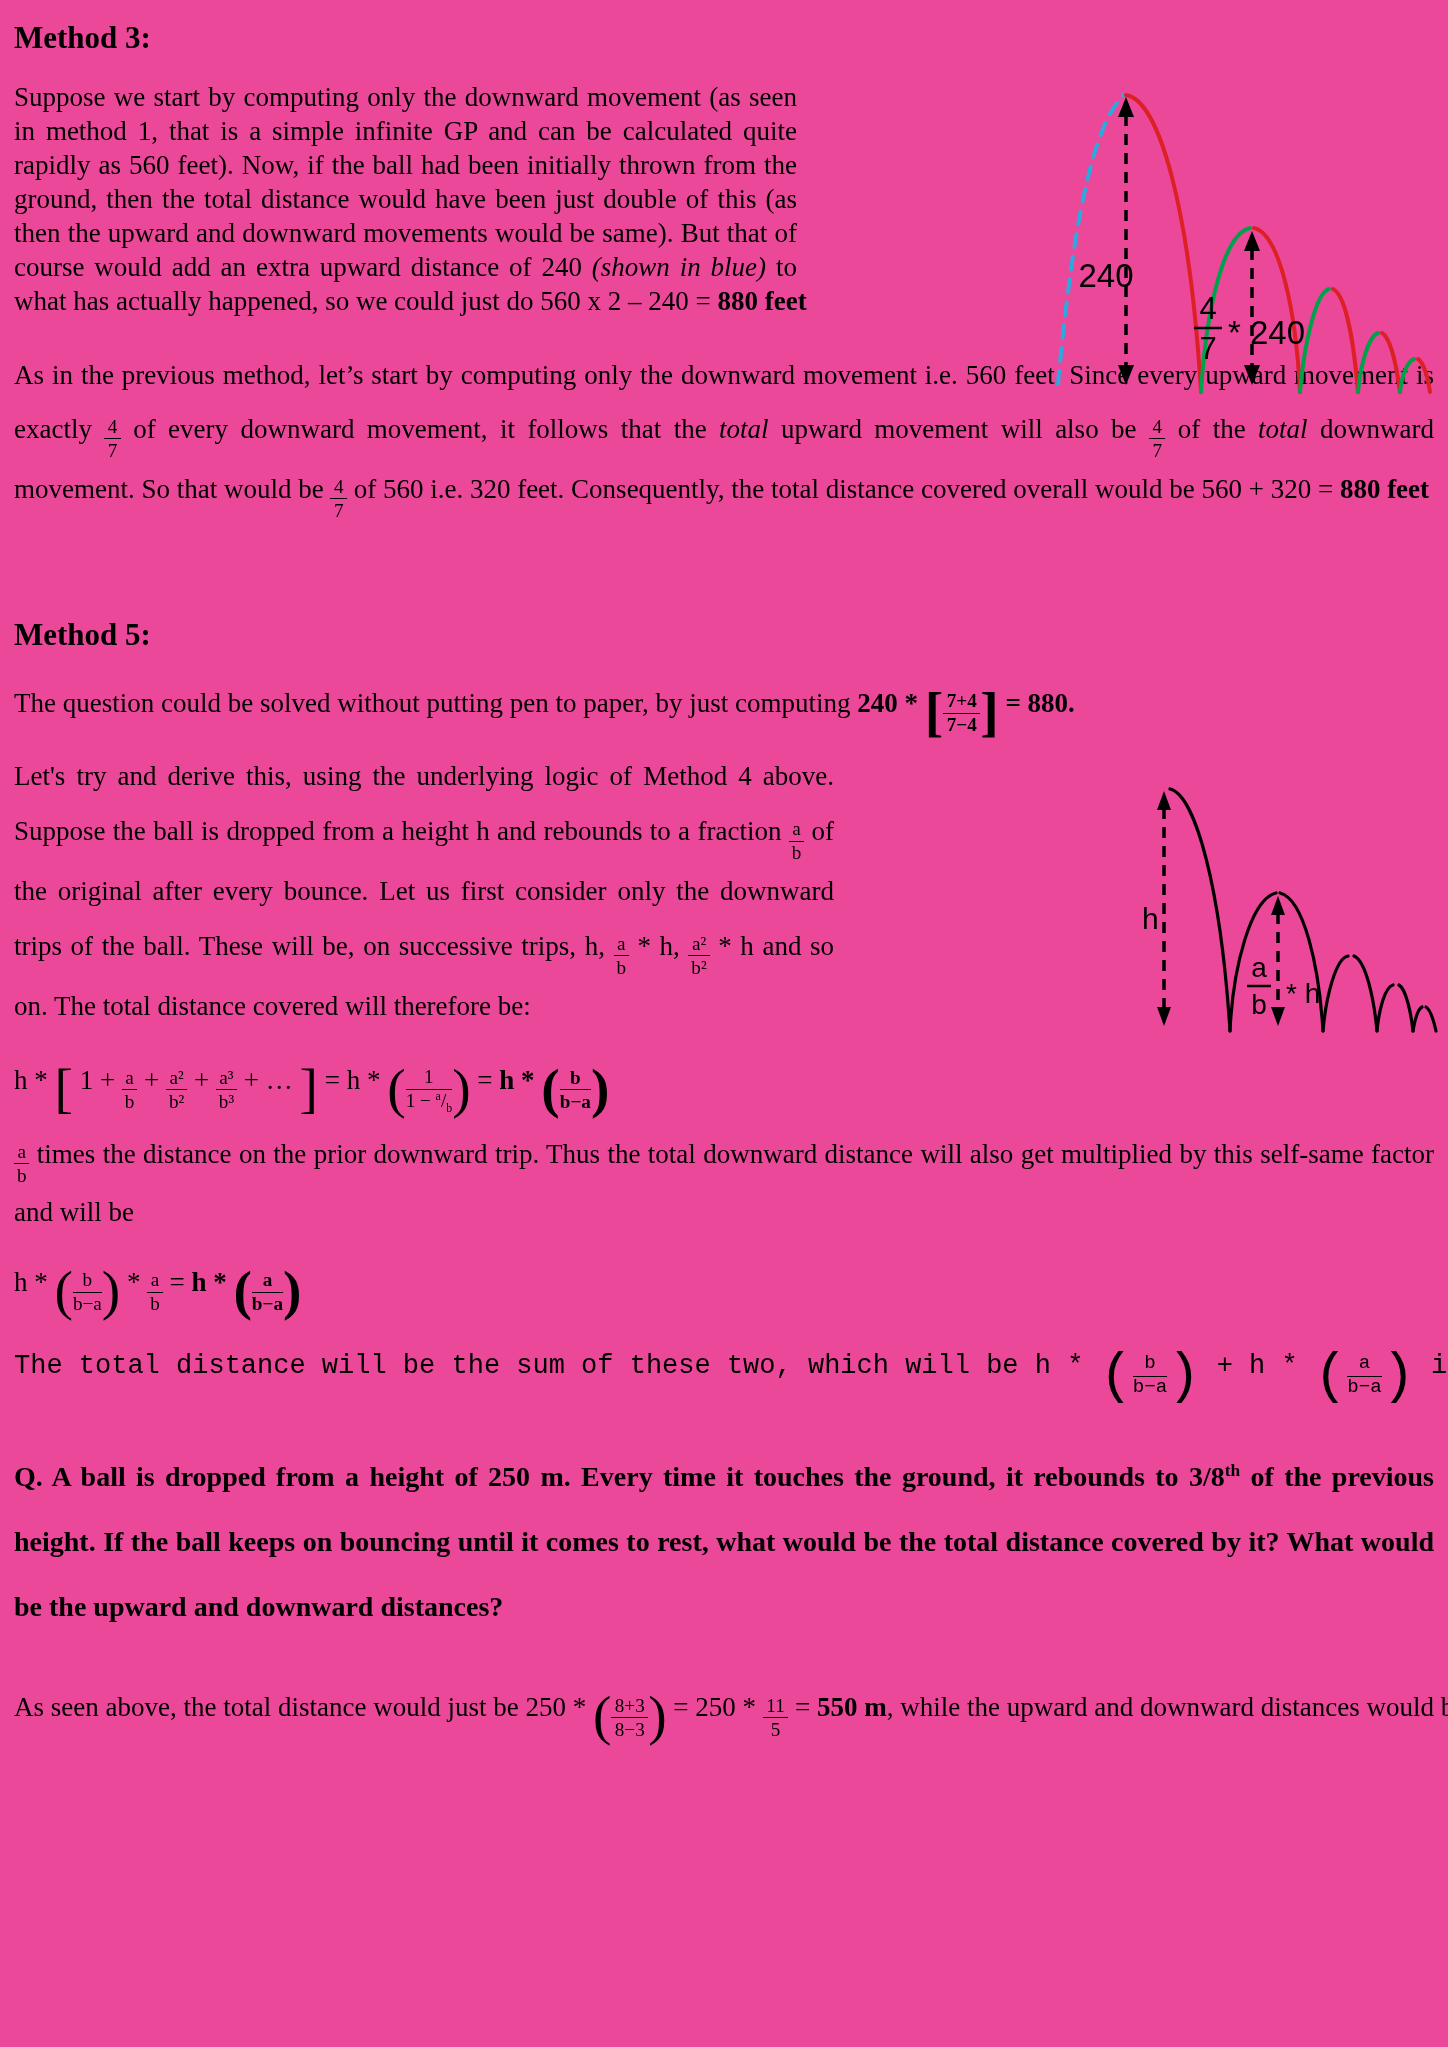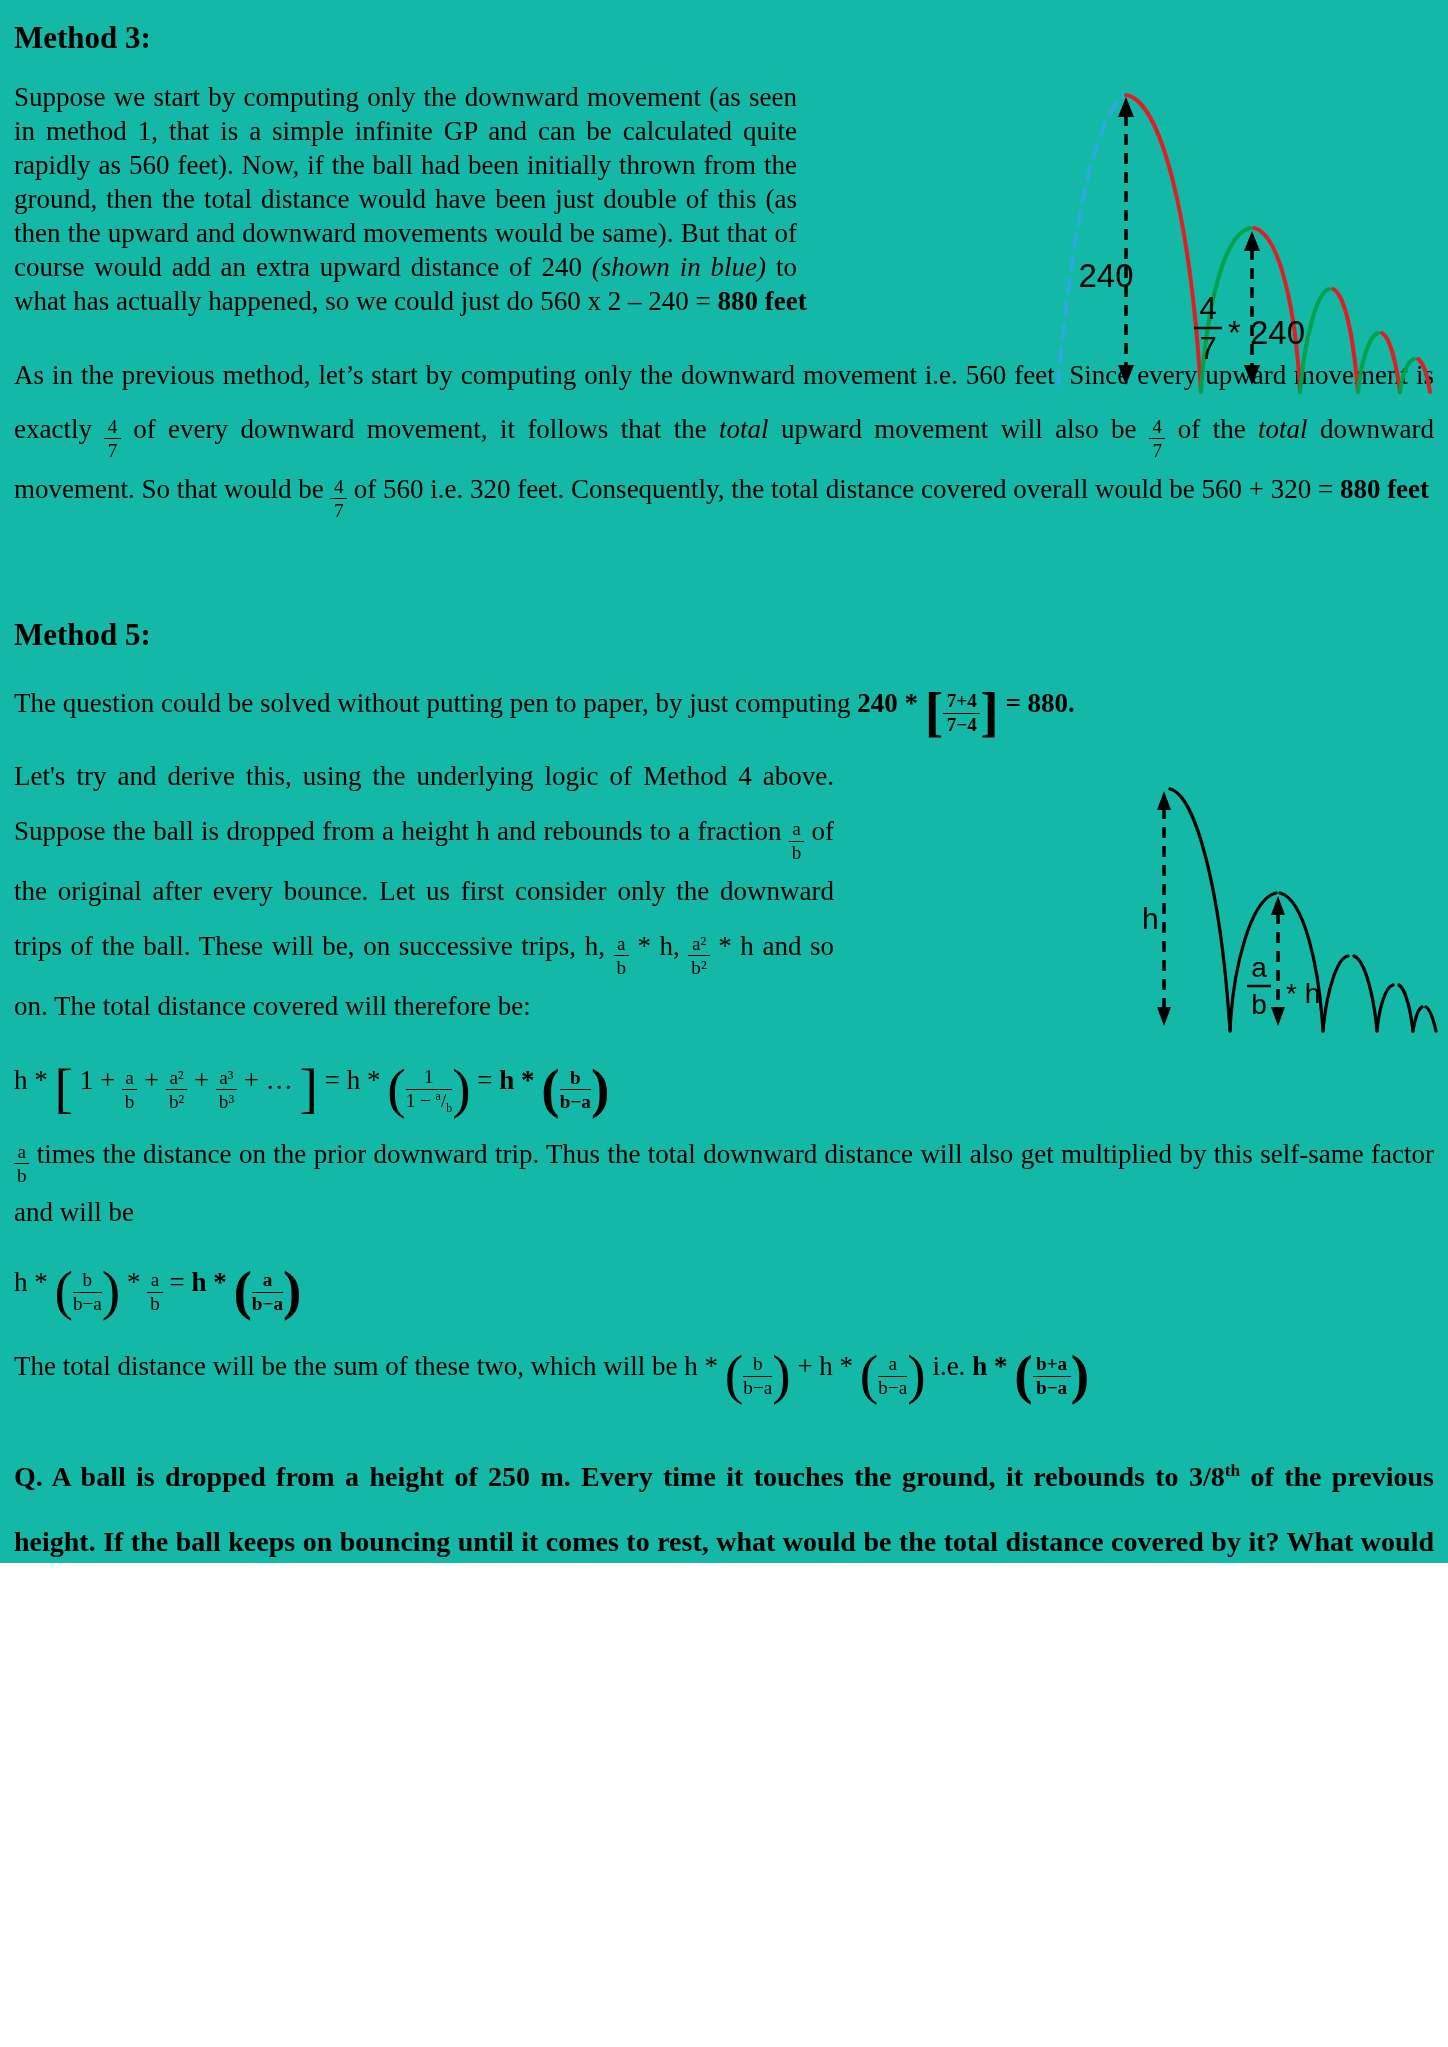--- a/index.html
+++ b/index.html
@@ -1,18 +1,18 @@
 <!DOCTYPE html>
 <html><head>
 <meta charset="utf-8">
 <style>
   html,body{margin:0;padding:0;background:#fff;}
   .page{
-    position:relative; width:1448px; height:1563px; overflow:hidden;
-    box-sizing:border-box; padding:10px 14px; background:#14b8a6; color:#000;
+    position:relative; width:1448px; height:2047px; overflow:hidden;
+    box-sizing:border-box; padding:10px 14px; background:#ec4899; color:#000;
     font-family:"Liberation Serif", serif;
   }
   h2.mhead{font-size:31px; font-weight:bold; margin:0; line-height:40px;}
   p.body{font-size:27px; line-height:34px; margin:0; text-align:justify;}
   p.tall{line-height:54px;}
   p.formula{font-size:27px; line-height:84px; margin:0; white-space:nowrap;}
   .fsp{float:right;}
   .rel{position:relative;}
   b{font-weight:bold;}
   i{font-style:italic;}
@@ -27,21 +27,21 @@
   #m3-parawrap{margin-top:22px;}
   #m4-heading{margin-top:200px;}
   #m4-paragraph{margin-top:30px;}
   #m5-heading{margin-top:94px;}
   #m5-intro{margin-top:6px;}
   #m5-parawrap2{margin-top:4px;}
   #m5-para2{line-height:55px;}
   #m5-formula1{margin-top:4px;}
   #m5-para3{margin-top:6px; line-height:52px;}
   #m5-formula2{margin-top:2px;}
-  #m5-para4{margin-top:0;}
+  #m5-para4{margin-top:0;font-family:Liberation Mono, monospace;}
   #question-paragraph{margin-top:30px; font-size:28px; line-height:65px;}
   #answer-paragraph{margin-top:26px;}
   
   .diagram{position:absolute;}
   #diagram1{top:2px; right:-12px;}
   #diagram2{top:32px; right:-10px;}
   .dlabel{font-family:"Liberation Sans", sans-serif; fill:#000;}
   .arrowline{stroke:#000; stroke-width:3.5; stroke-dasharray:11 8; fill:none;}
   .arrowhead{fill:#000; stroke:none;}
   .curve{fill:none; stroke-width:4; stroke-linecap:round;}

